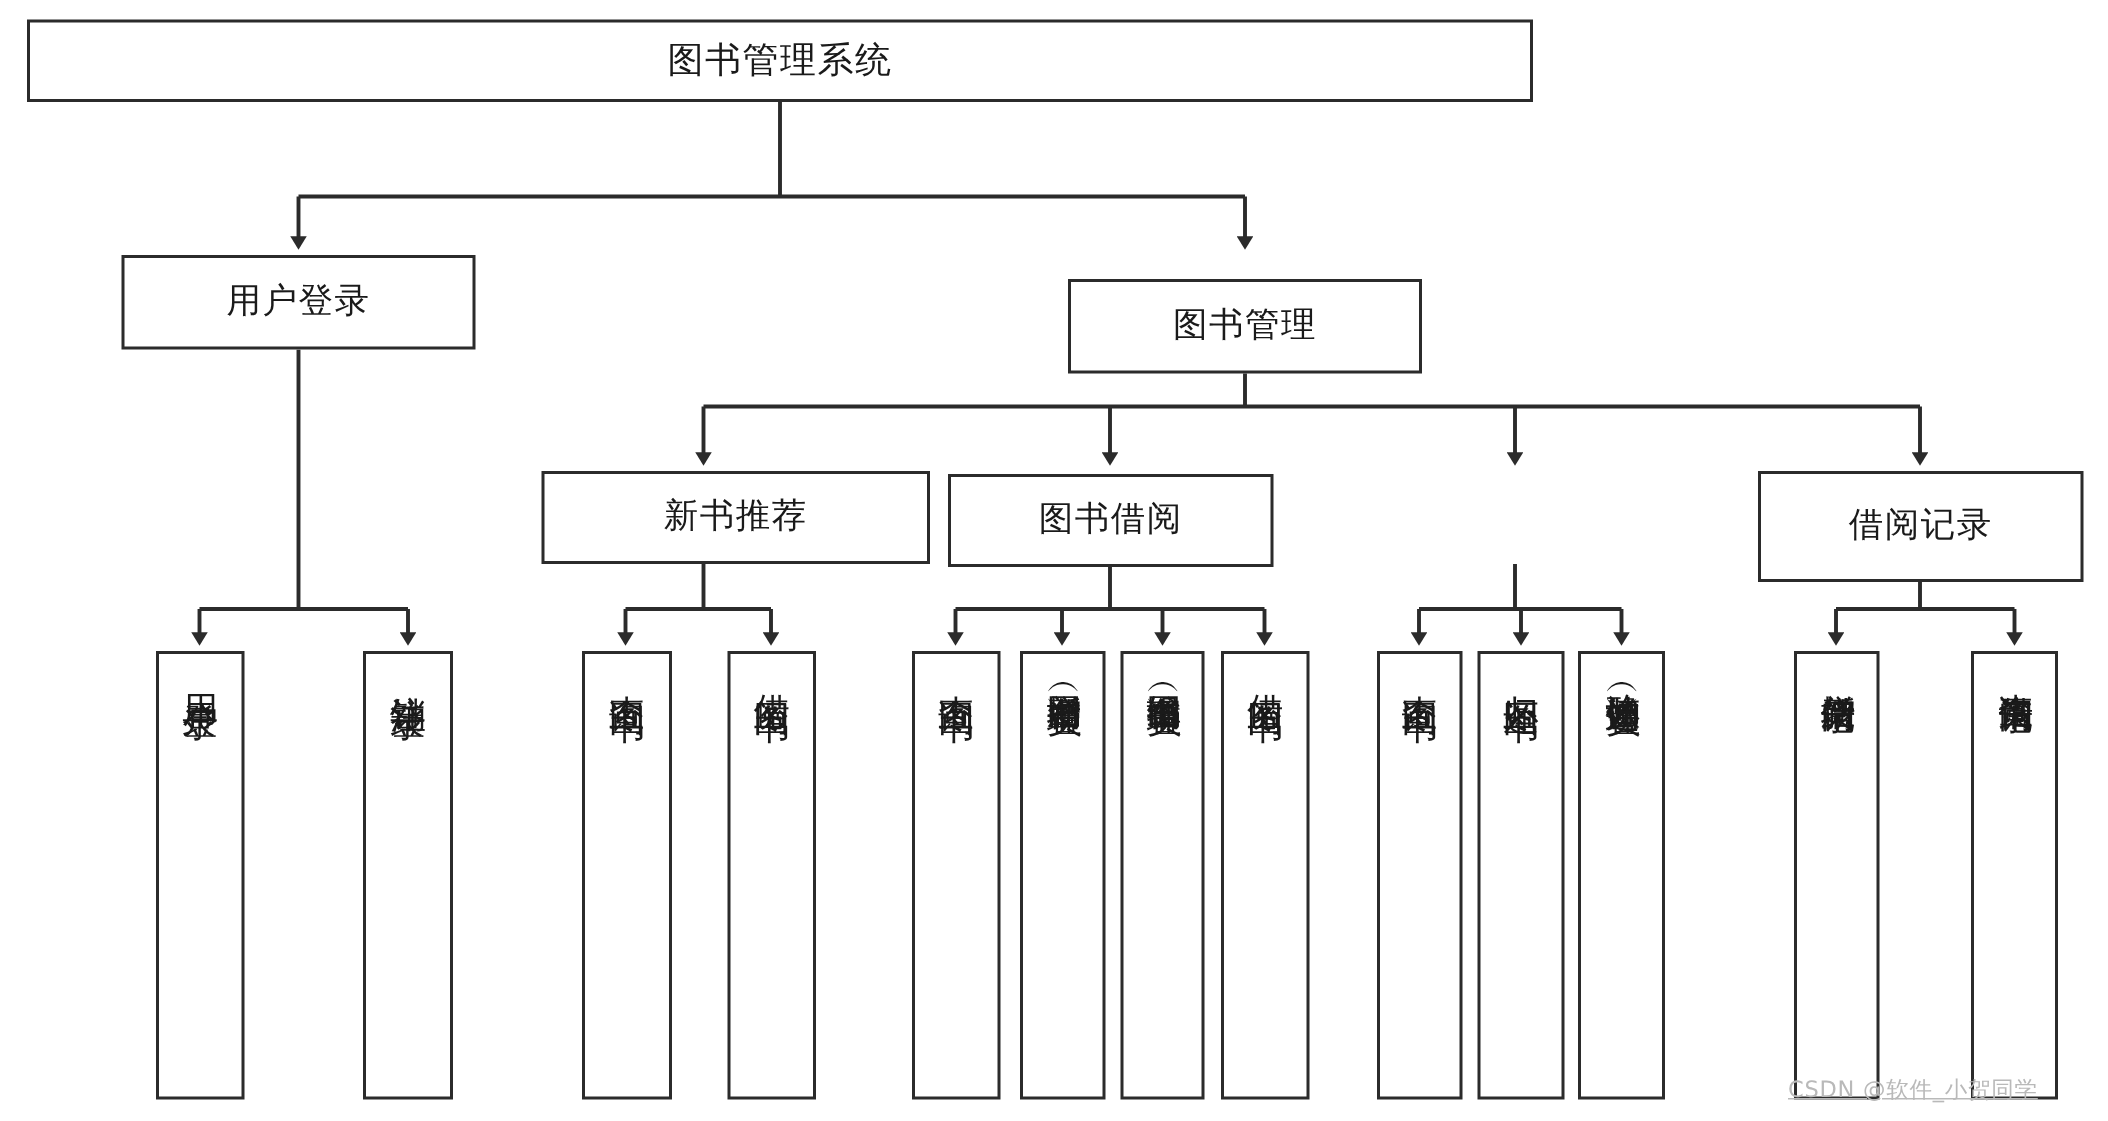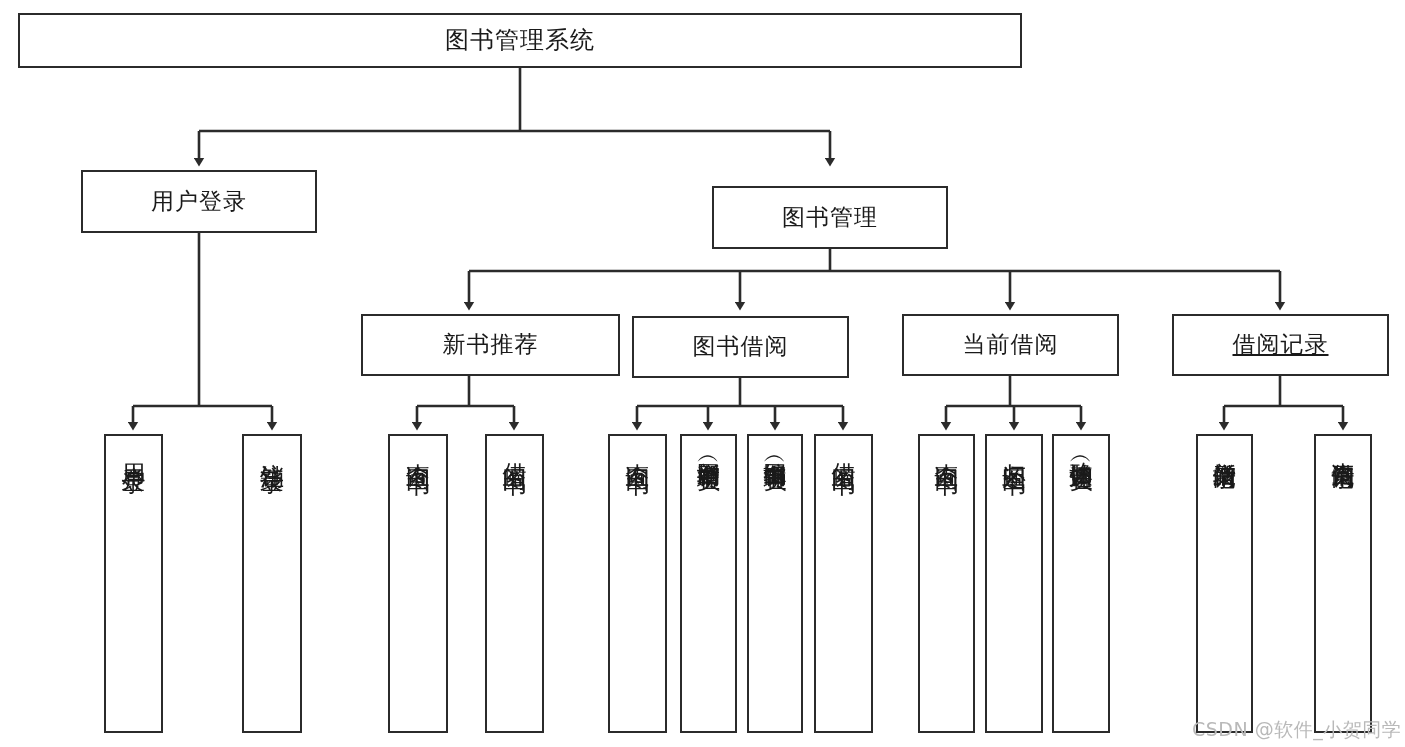--- a/index.html
+++ b/index.html
@@ -64,24 +64,25 @@
     letter-spacing: 3px;
     line-height: 1;
   }
   .node.vert.tall .lbl {
     font-size: 23px;
     letter-spacing: 1px;
   }
   .watermark {
     position: absolute;
     color: #b9b9b9;
-    font-size: 19px;
+    font-size: 15px;
     white-space: nowrap;
     z-index: 5;
     letter-spacing: 0.5px;
+    text-decoration: underline;
   }
 </style>
 </head>
 <body>
 
 <div id="canvas">
 
   <svg id="edges" viewBox="0 0 1405 747" xmlns="http://www.w3.org/2000/svg">
     <defs>
       <marker id="arrow" markerWidth="9" markerHeight="11" refX="0.5" refY="5.5" orient="auto" markerUnits="userSpaceOnUse">
@@ -142,24 +143,21 @@
   <div class="node horiz" style="left:712px; top:186px; width:236px; height:63px;">
     <span class="lbl">图书管理</span>
   </div>
 
   <div class="node horiz" style="left:361px; top:314px; width:259px; height:62px;">
     <span class="lbl">新书推荐</span>
   </div>
   <div class="node horiz" style="left:632px; top:316px; width:217px; height:62px;">
     <span class="lbl">图书借阅</span>
   </div>
-  <div class="node horiz" style="left:902px; top:314px; width:217px; height:62px;">
-    <span class="lbl">当前借阅</span>
-  </div>
-  <div class="node horiz" style="left:1172px; top:314px; width:217px; height:62px;text-decoration:underline;">
+  <div class="node horiz" style="left:1172px; top:314px; width:217px; height:74px;">
     <span class="lbl">借阅记录</span>
   </div>
 
   <div class="node vert" style="left:104px; top:434px; width:59px; height:299px;">
     <span class="lbl">用户登录</span>
   </div>
   <div class="node vert" style="left:242px; top:434px; width:60px; height:299px;">
     <span class="lbl">注销登录</span>
   </div>
 

